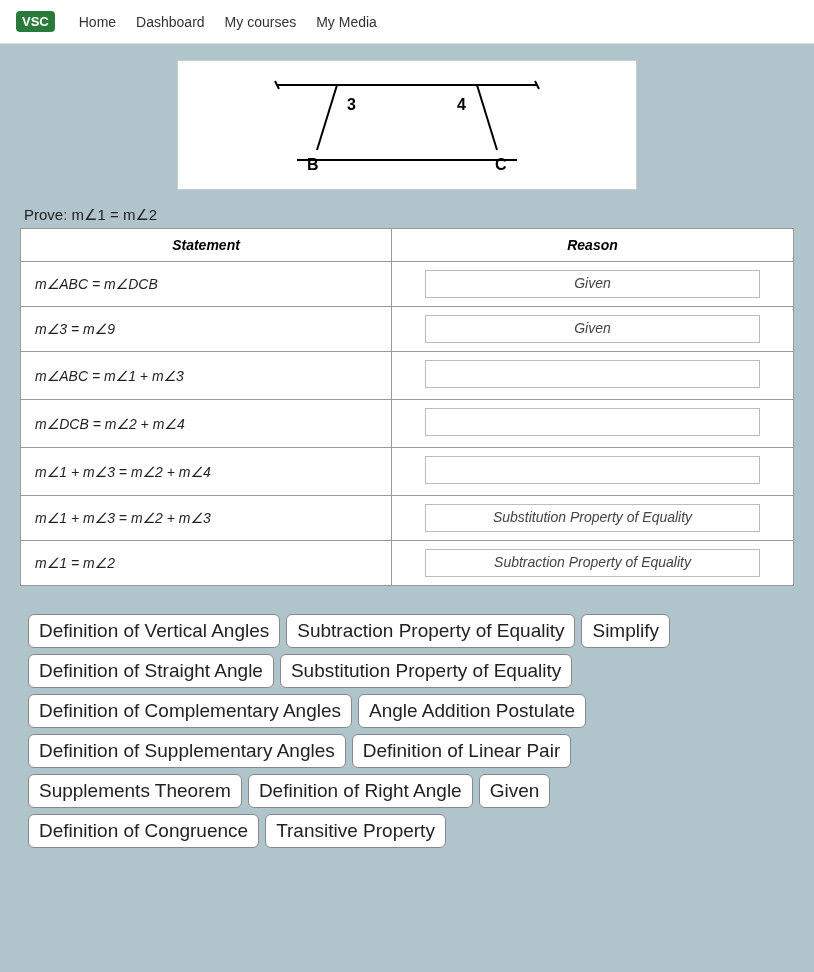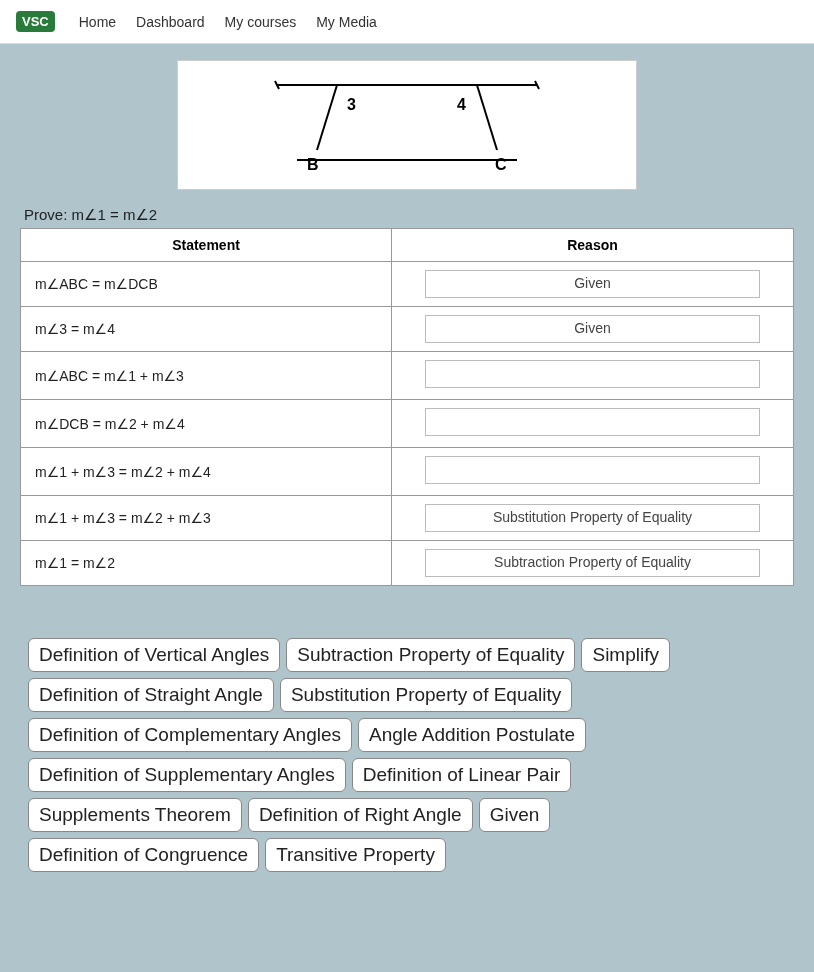--- a/index.html
+++ b/index.html
@@ -62,22 +62,23 @@
     .prove-text {
       font-size: 15px;
       color: #222;
       margin-bottom: 4px;
       padding-left: 4px;
     }
     .proof-table {
       background: white;
       border-collapse: collapse;
       width: 100%;
-      margin-bottom: 36px;
+      margin-bottom: 12px;
       border: 1px solid #999;
+      font-style: italic;
     }
     .proof-table th {
       border: 1px solid #999;
       padding: 8px 16px;
       font-weight: bold;
       font-size: 14px;
       background: white;
       text-align: center;
     }
     .proof-table td {
@@ -175,21 +176,21 @@
         <th class="statement-col">Statement</th>
         <th class="reason-col">Reason</th>
       </tr>
     </thead>
     <tbody id="proof-tbody">
     <tr>
           <td class="statement-col">m∠ABC = m∠DCB</td>
           <td class="reason-col"><span class="reason-box filled">Given</span></td>
         </tr>
         <tr>
-          <td class="statement-col">m∠3 = m∠4</td>
+          <td class="statement-col">m∠3 = m∠9</td>
           <td class="reason-col"><span class="reason-box filled">Given</span></td>
         </tr>
         <tr>
           <td class="statement-col">m∠ABC = m∠1 + m∠3</td>
           <td class="reason-col"><span class="reason-box"></span></td>
         </tr>
         <tr>
           <td class="statement-col">m∠DCB = m∠2 + m∠4</td>
           <td class="reason-col"><span class="reason-box"></span></td>
         </tr>

